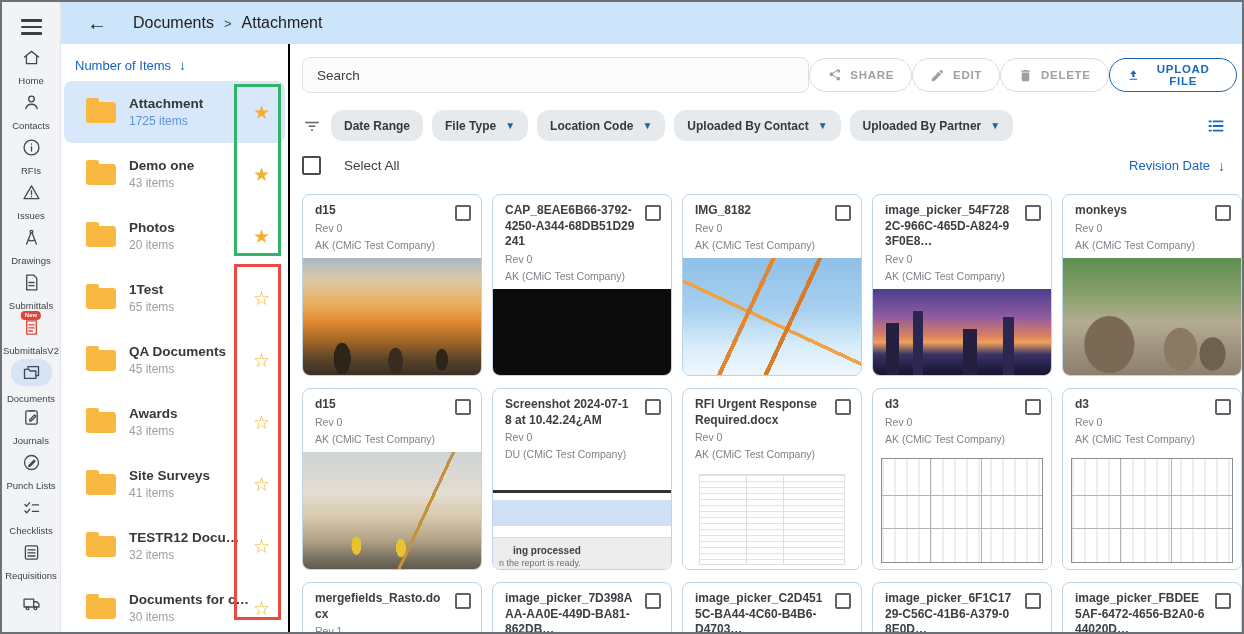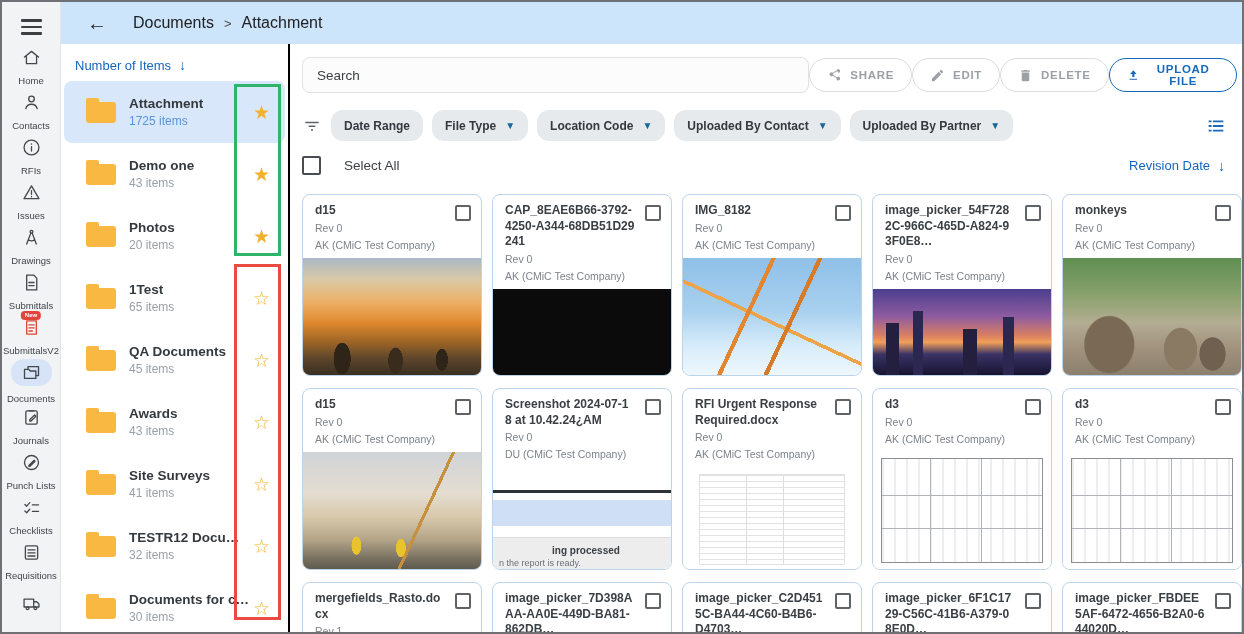--- a/index.html
+++ b/index.html
@@ -103,21 +103,21 @@
   .t-construction-day{background:
     radial-gradient(ellipse 7px 13px at 30% 80%, #e8c32e 68%, transparent 72%),
     radial-gradient(ellipse 7px 13px at 55% 82%, #e8c32e 68%, transparent 72%),
     linear-gradient(115deg, transparent 0 64%, #c6913f 64% 65.5%, transparent 65.5%),
     linear-gradient(180deg,#cfd3d6 0%,#e4ddd2 35%,#d9c9ad 55%,#b3a488 75%,#7c7463 90%,#5e5a4e 100%);}
   .t-screenshot{background:#fff;}
   .thumb .ss-line,.thumb .ss-blue,.thumb .ss-gray{display:none;}
   .t-screenshot .ss-line{display:block;position:absolute;left:0;right:0;top:22%;height:3px;background:#2f3337;}
   .t-screenshot .ss-blue{display:block;position:absolute;left:0;right:0;top:calc(22% + 10px);height:26%;background:#cfe0f6;}
   .t-screenshot .ss-gray{display:block;position:absolute;left:0;right:0;bottom:0;height:32%;background:#ededee;border-top:1px solid #ddd;}
-  .ss-t1{font-size:10px;font-weight:700;color:#3b3f43;margin:7px 0 2px 8px;text-align:center;}
+  .ss-t1{font-size:10px;font-weight:700;color:#3b3f43;margin:7px 0 2px 20px;}
   .ss-t2{font-size:9px;color:#6c7076;margin-left:6px;}
   .t-doctable{background:#fff;}
   .t-doctable::before{content:"";position:absolute;inset:6px 16px 4px 16px;border:1px solid #e0e0e0;background:
     linear-gradient(#ddd,#ddd) 32% 0/1px 100% no-repeat,
     linear-gradient(#ddd,#ddd) 58% 0/1px 100% no-repeat,
     repeating-linear-gradient(180deg,#e2e2e2 0 1px, transparent 1px 6px);}
   .t-floorplan{background:#fff;}
   .t-floorplan::before{content:"";position:absolute;inset:6px 8px;border:1px solid #8b8f94;background:
     linear-gradient(#b0b4b8,#b0b4b8) 30% 0/1px 100% no-repeat,
     linear-gradient(#b0b4b8,#b0b4b8) 62% 0/1px 100% no-repeat,

